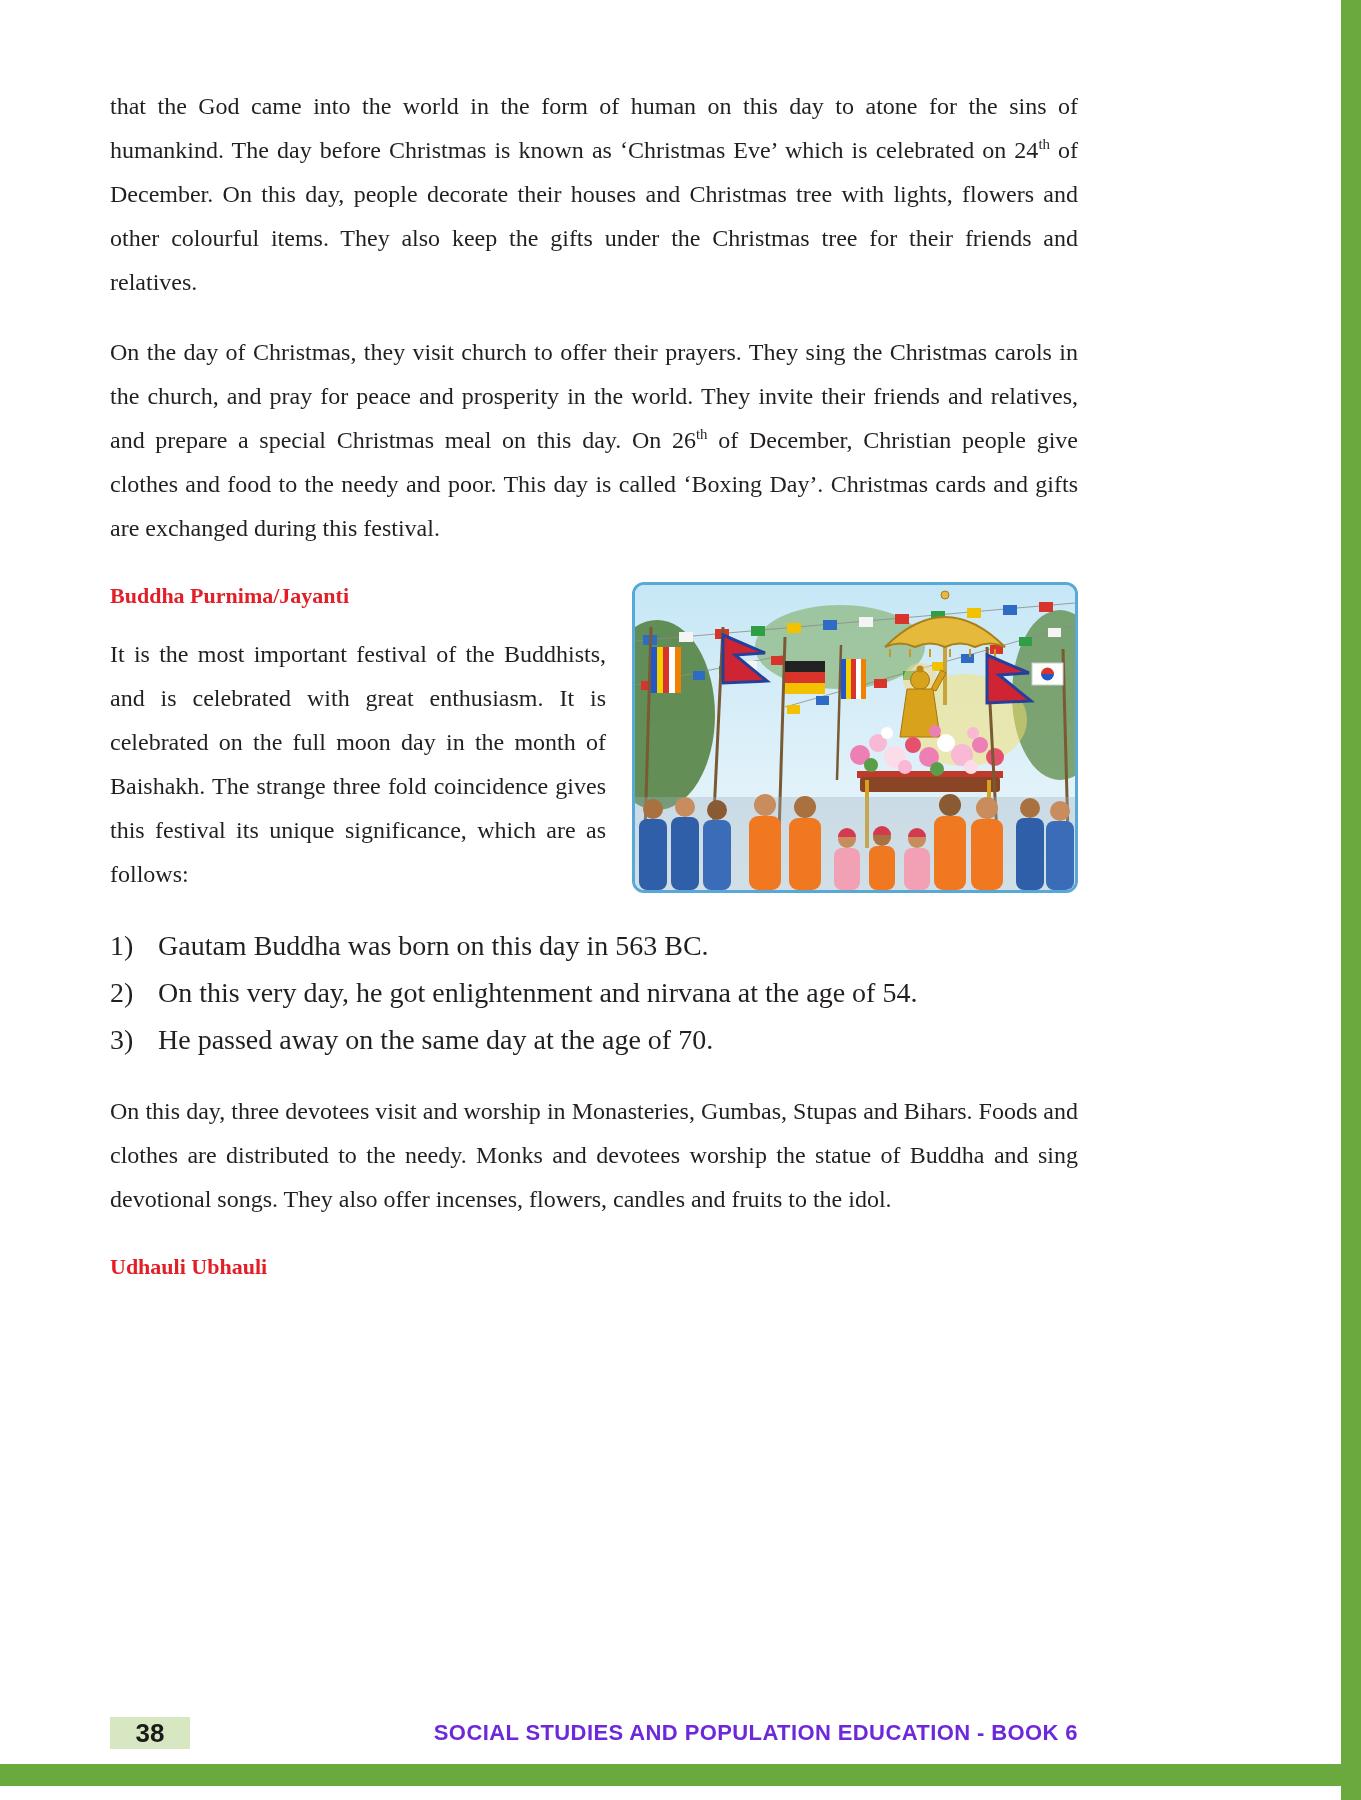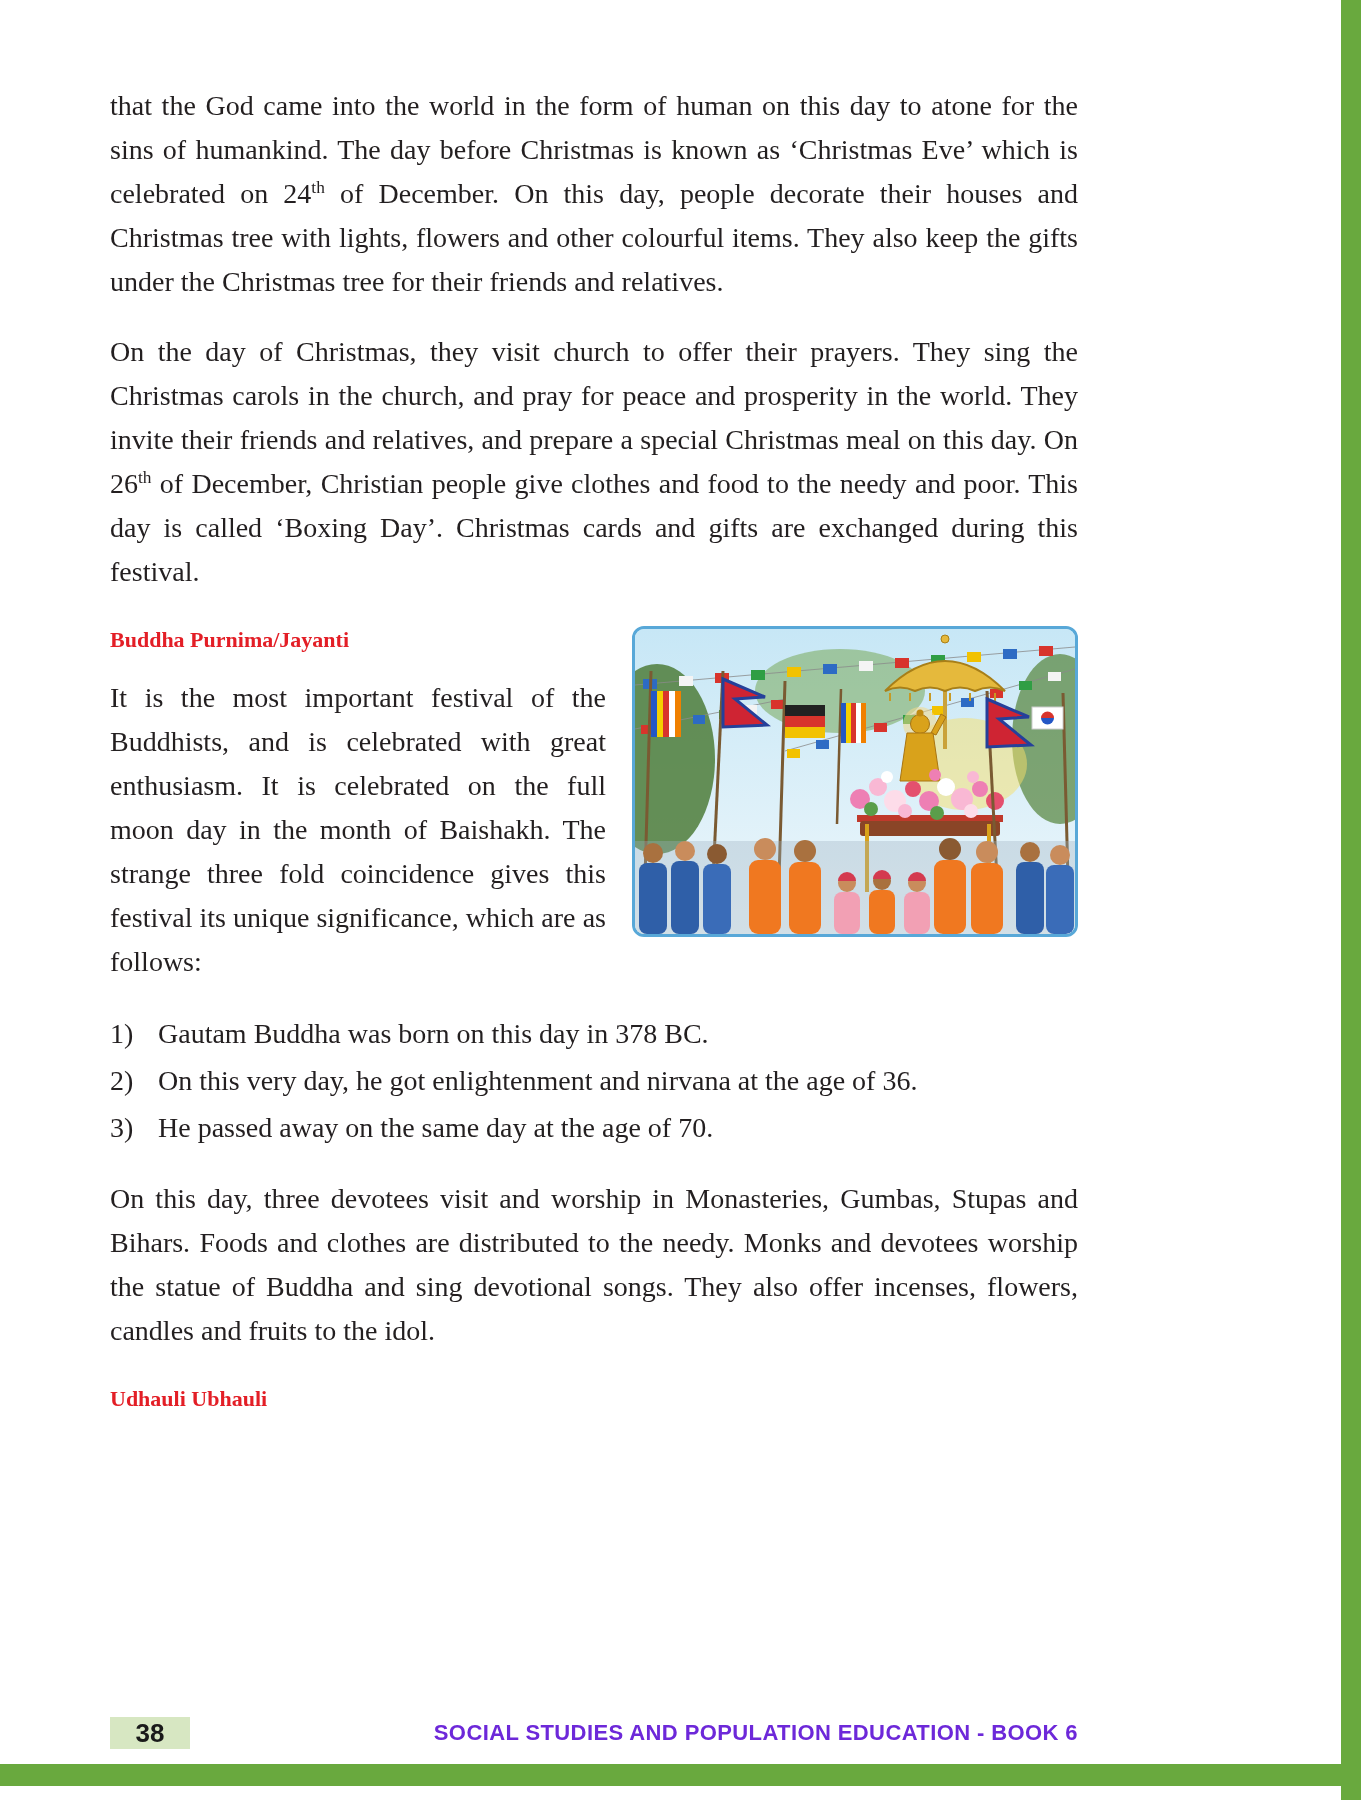--- a/index.html
+++ b/index.html
@@ -19,21 +19,21 @@
   .bar-bottom {
     position: absolute; left: 0; top: 1764px;
     width: 1361px; height: 22px;
     background: #69a93e;
   }
   .content {
     position: absolute; left: 110px; top: 84px;
     width: 968px;
   }
   p.body-text {
-    font-size: 28px; line-height: 44px;
+    font-size: 24px; line-height: 44px;
     text-align: justify;
     margin: 0 0 26px 0;
   }
   p.body-text sup { font-size: 0.62em; vertical-align: super; line-height: 0; }
   h2.section-heading {
     font-size: 22px; line-height: 40px;
     color: #e31e26; font-weight: bold;
     margin: 10px 0 16px 0;
   }
   figure.photo {
@@ -247,25 +247,25 @@
     </svg>
   </figure>
 
   <h2 class="section-heading">Buddha Purnima/Jayanti</h2>
 
   <p class="body-text">It is the most important festival of the Buddhists, and is celebrated with great enthusiasm. It is celebrated on the full moon day in the month of Baishakh. The strange three fold coincidence gives this festival its unique significance, which are as follows:</p>
 
   <div class="numbered-list">
     <div class="list-row">
       <span class="marker">1)</span>
-      <span class="item-text">Gautam Buddha was born on this day in 378 BC.</span>
+      <span class="item-text">Gautam Buddha was born on this day in 563 BC.</span>
     </div>
     <div class="list-row">
       <span class="marker">2)</span>
-      <span class="item-text">On this very day, he got enlightenment and nirvana at the age of 36.</span>
+      <span class="item-text">On this very day, he got enlightenment and nirvana at the age of 54.</span>
     </div>
     <div class="list-row">
       <span class="marker">3)</span>
       <span class="item-text">He passed away on the same day at the age of 70.</span>
     </div>
   </div>
 
   <p class="body-text">On this day, three devotees visit and worship in Monasteries, Gumbas, Stupas and Bihars. Foods and clothes are distributed to the needy. Monks and devotees worship the statue of Buddha and sing devotional songs. They also offer incenses, flowers, candles and fruits to the idol.</p>
 
   <h2 class="section-heading">Udhauli Ubhauli</h2>

